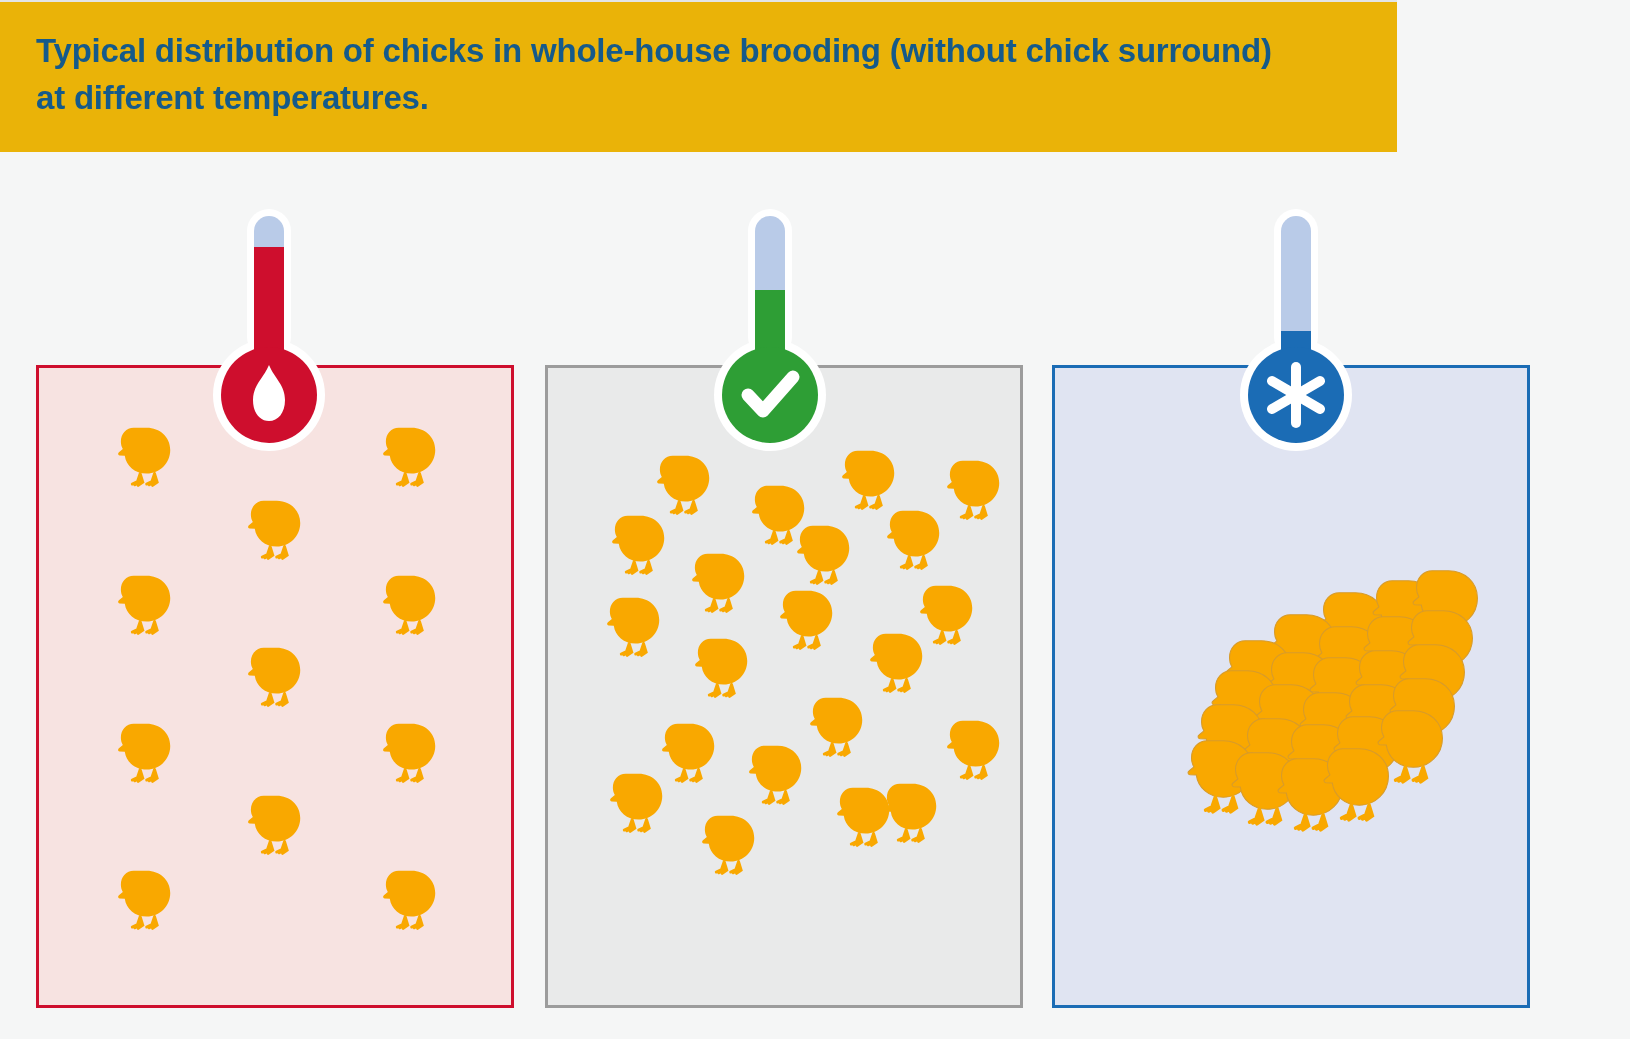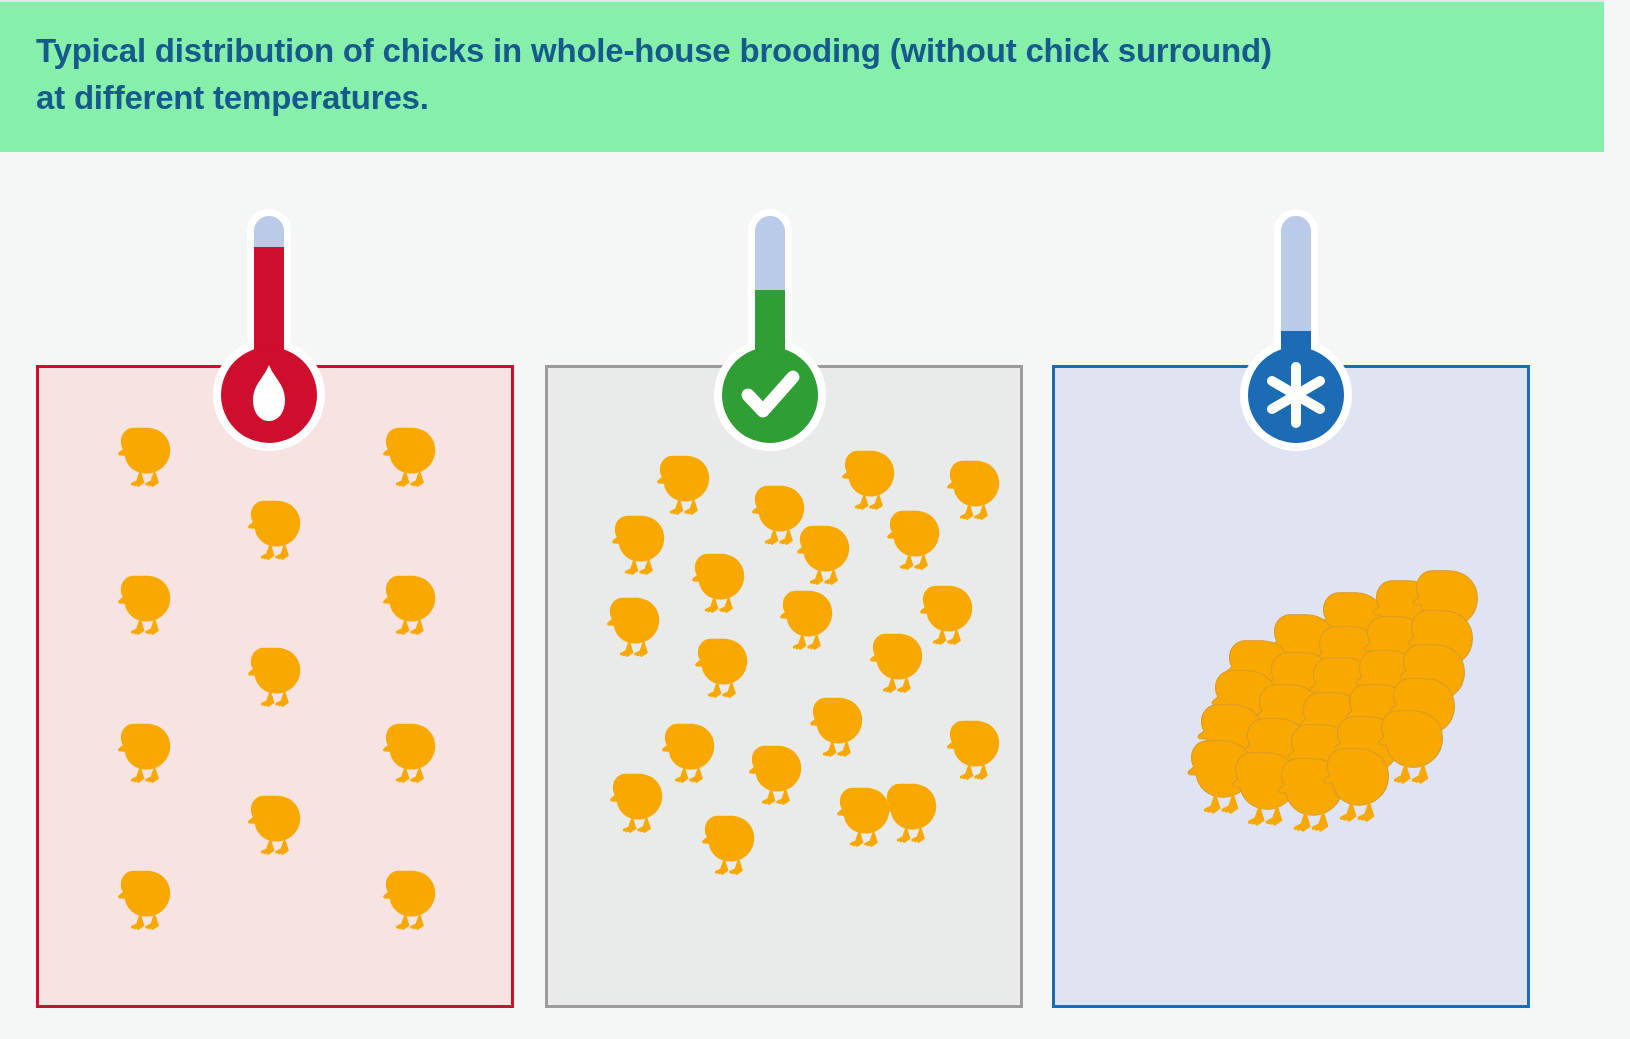--- a/index.html
+++ b/index.html
@@ -10,22 +10,22 @@
     width: 1630px; height: 1039px;
     font-family: "Liberation Sans", sans-serif;
     overflow: hidden;
     position: relative;
   }
   .page { position: relative; width: 1630px; height: 1039px; background: #f5f6f6; }
 
   
   .header {
     position: absolute; left: 0; top: 0;
-    width: 1604px; height: 152px;
-    background: #86efac;
+    width: 1397px; height: 152px;
+    background: #eab308;
     border-top: 2px solid #e3e5e6;
     box-sizing: border-box;
   }
   .title {
     position: absolute; left: 36px; top: 26px;
     width: 1420px;
     font-size: 33px;
     font-weight: bold;
     line-height: 1.42;
     letter-spacing: -0.2px;

